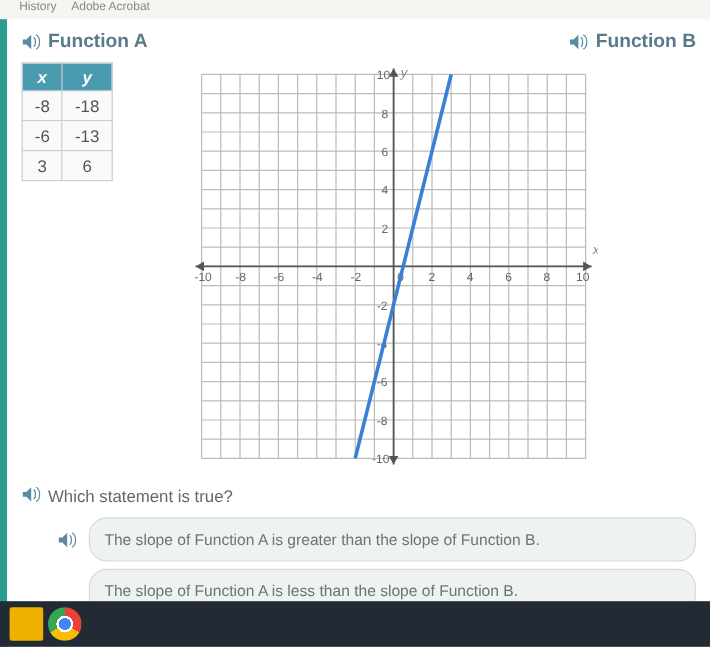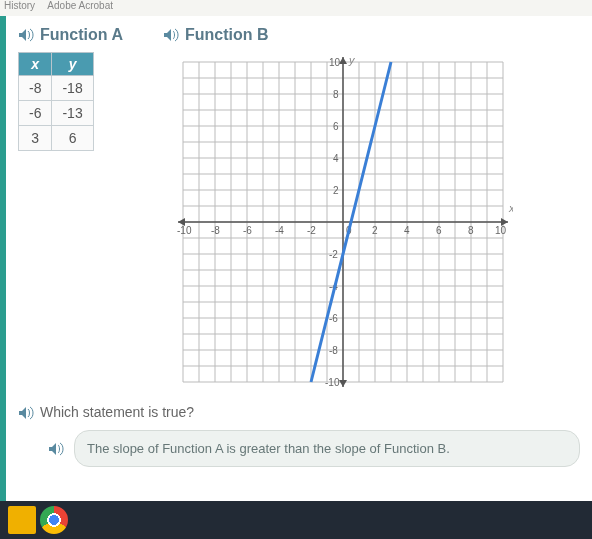--- a/index.html
+++ b/index.html
@@ -1,32 +1,32 @@
 <!DOCTYPE html>
 <html><head>
 <meta charset="utf-8">
 <style>
 *{box-sizing:border-box;margin:0;padding:0;font-family:Arial,sans-serif}
 body{width:592px;height:539px;background:#f5f5f2;position:relative;overflow:hidden}
-.topbar{position:absolute;top:0;left:0;right:0;height:16px;color:#888;font-size:10px;padding-left:4px}
+.topbar{position:absolute;top:0;left:12px;right:0;height:16px;color:#888;font-size:10px;padding-left:4px}
 .topbar span{margin-right:10px}
 .sidebar{position:absolute;left:0;top:16px;bottom:0;width:6px;background:#2a9d8f}
 .content{position:absolute;left:6px;top:16px;right:0;bottom:38px;background:#fff;padding:10px 12px}
-.functions{display:flex;gap:40px}
+.functions{display:flex;gap:25px}
 .fn-header{display:flex;align-items:center;gap:6px;margin-bottom:8px}
 .fn-header .title{color:#5a7a8a;font-size:16px;font-weight:600}
 .speaker{width:16px;height:14px;display:inline-block}
 .speaker svg{width:16px;height:14px}
 .col-a{flex:0 0 auto}
 .col-b{flex:1}
 .tbl{border-collapse:collapse;font-size:14px}
 .tbl th{background:#4a9bb0;color:#fff;font-style:italic;font-weight:600;padding:3px 12px;border:1px solid #b8c5cc;text-align:center}
 .tbl td{border:1px solid #c8d0d4;padding:4px 10px;text-align:center;color:#555;background:#fafafa}
 .graph{width:340px;height:340px;margin-left:10px}
-.question{display:flex;align-items:flex-end;gap:6px;margin-top:8px;color:#666;font-size:14px}
+.question{display:flex;align-items:flex-start;gap:6px;margin-top:8px;color:#666;font-size:14px}
 .answers{margin-top:10px;padding-left:30px}
 .answer-row{display:flex;align-items:center;gap:10px;margin-bottom:6px}
 .answer-box{flex:1;background:#eef2f0;border:1px solid #d5dbd8;border-radius:15px;padding:10px 12px;color:#677;font-size:13px}
 .taskbar{position:absolute;left:0;right:0;bottom:0;height:38px;background:#222a35;display:flex;align-items:center;padding-left:8px;gap:4px}
 .tb-icon{width:28px;height:28px;background:#f0b000;border-radius:2px}
 .tb-icon.chrome{background:radial-gradient(circle at 50% 50%,#4285f4 0 25%,#fff 25% 35%,transparent 35%),conic-gradient(#ea4335 0 120deg,#fbbc05 120deg 240deg,#34a853 240deg 360deg);border-radius:50%}
 line.grid{stroke:#bbb;stroke-width:1}
 line.axis{stroke:#555;stroke-width:1.5}
 text.tick{fill:#666;font-size:10px}
 text.axlbl{fill:#888;font-size:11px;font-style:italic}
@@ -70,21 +70,21 @@
             </tr>
         <tr>
               <td>3</td>
               <td>6</td>
             </tr>
       </tbody>
         </table>
     </div>
 
     <div class="col-b">
-      <div class="fn-header" style="justify-content:flex-start">
+      <div class="fn-header" style="justify-content:flex-end">
         <span class="speaker">
           <svg viewBox="0 0 16 14">
               <path d="M1 5h3l4-4v12l-4-4H1z" fill="#5a8aa0"></path>
               <path d="M10 3c2 1 2 7 0 8M12 1c4 2 4 10 0 12" fill="none" stroke="#5a8aa0" stroke-width="1"></path>
             </svg>
         </span>
         <span class="title">Function B</span>
       </div>
       <svg class="graph" viewBox="0 0 340 340">
         <g>
@@ -178,19 +178,25 @@
   <div class="answers">
     <div class="answer-row">
       <span class="speaker">
         <svg viewBox="0 0 16 14">
             <path d="M1 5h3l4-4v12l-4-4H1z" fill="#5a8aa0"></path>
             <path d="M10 3c2 1 2 7 0 8M12 1c4 2 4 10 0 12" fill="none" stroke="#5a8aa0" stroke-width="1"></path>
           </svg>
       </span>
       <div class="answer-box">The slope of Function A is greater than the slope of Function B.</div>
     </div>
+    <div class="answer-row">
+      <span class="speaker" style="visibility:hidden">
+        <svg viewBox="0 0 16 14"></svg>
+      </span>
+      <div class="answer-box">The slope of Function A is less than the slope of Function B.</div>
+    </div>
   </div>
 </div>
 
 <div class="taskbar">
   <div class="tb-icon"></div>
   <div class="tb-icon chrome"></div>
 </div>
 
 </body></html>

